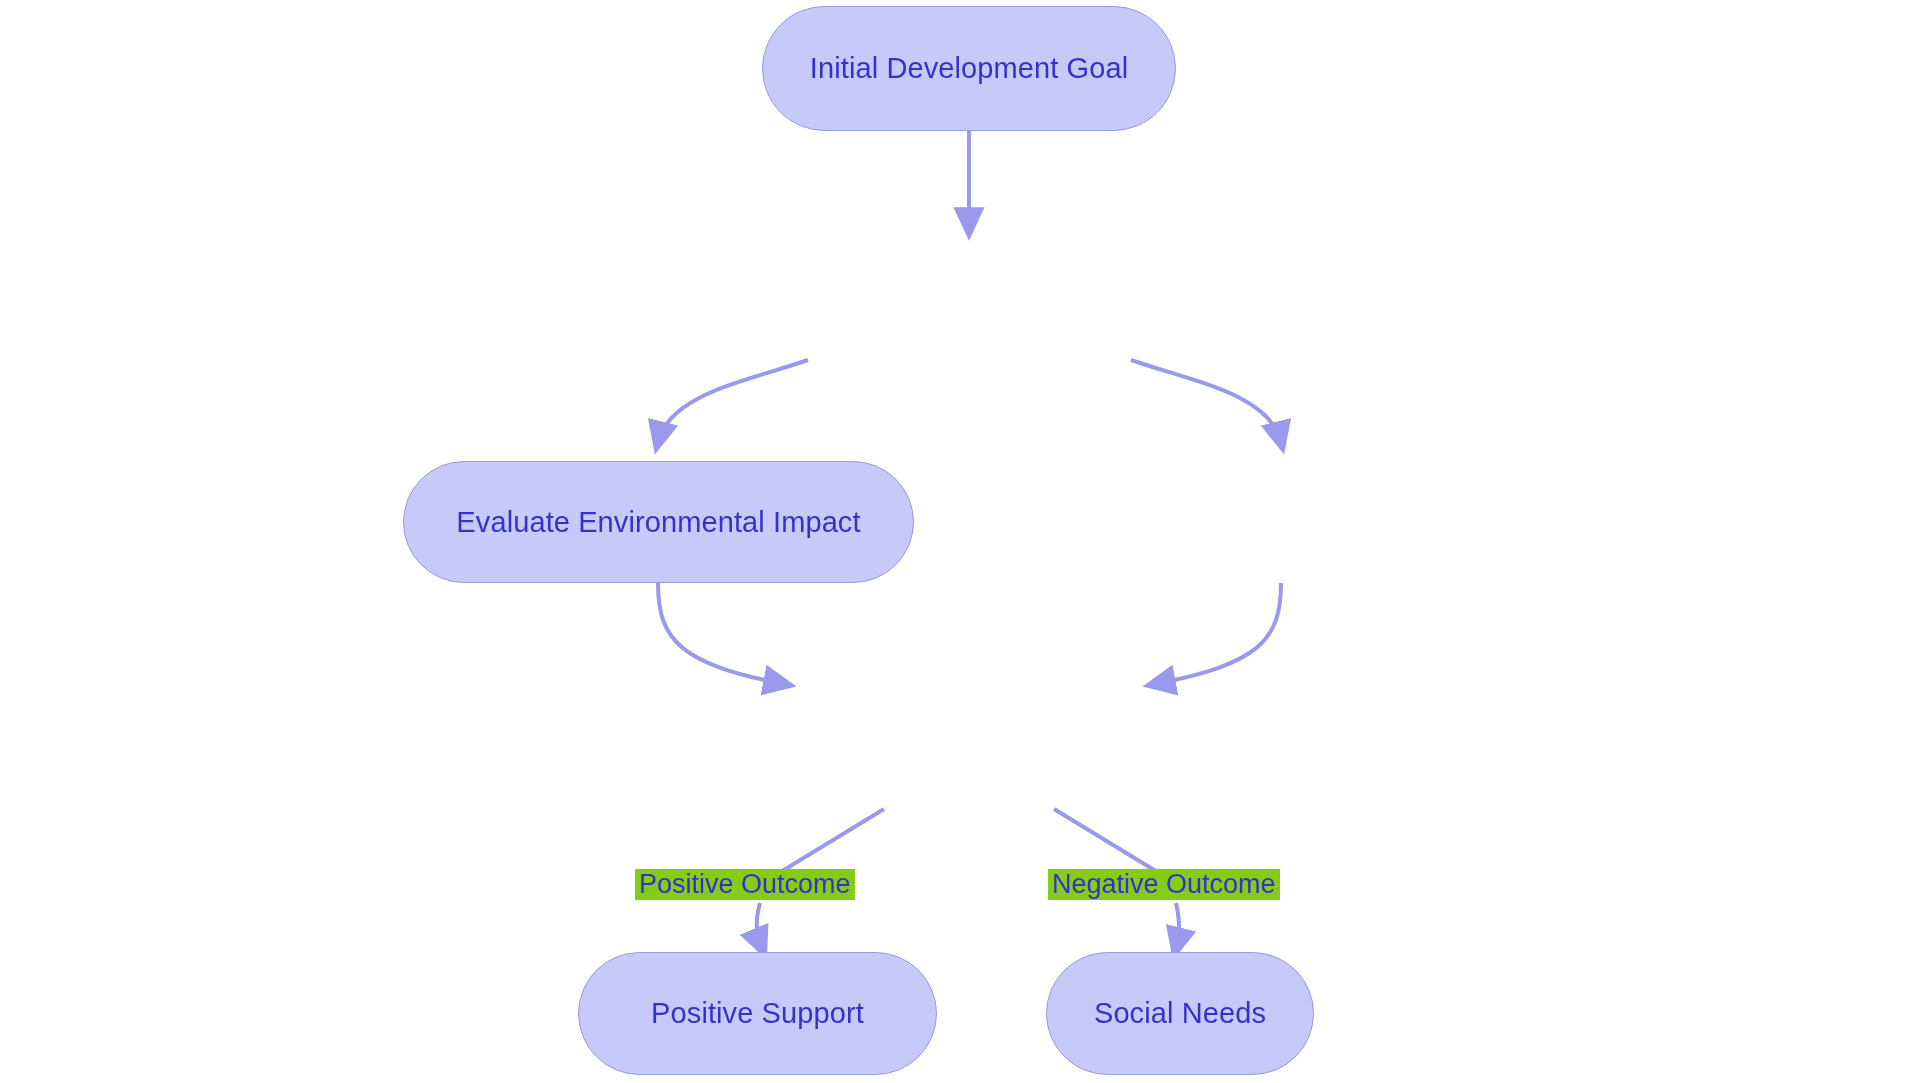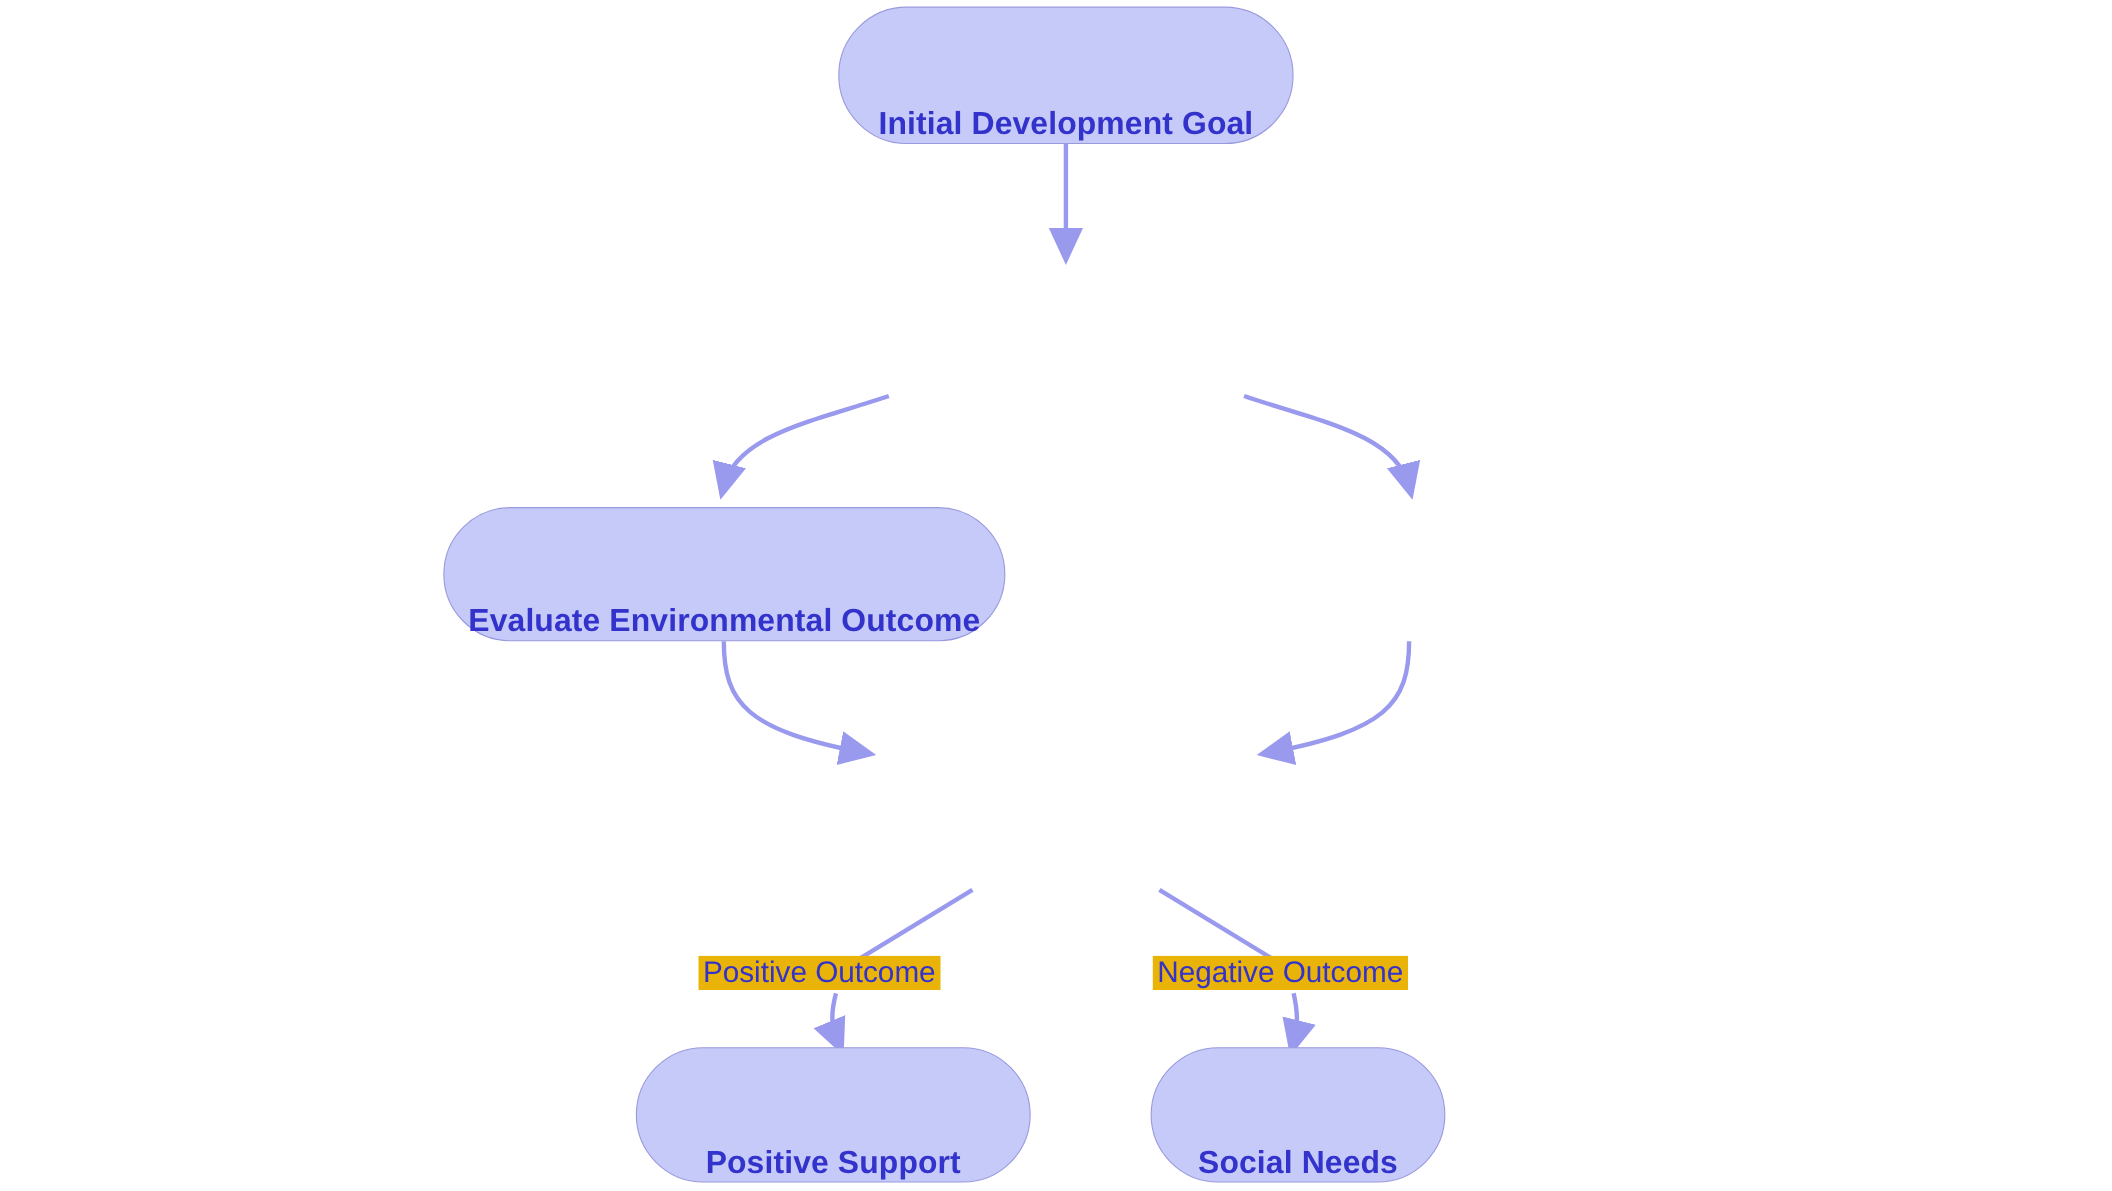--- a/index.html
+++ b/index.html
@@ -22,36 +22,36 @@
     width: 1920px;
     height: 1083px;
   }
   .node {
     position: absolute;
     box-sizing: border-box;
     background: #c5caf9;
     border: 1.6px solid #9999dd;
     border-radius: 9999px;
     display: flex;
-    align-items: flex-end;
+    align-items: center;
     justify-content: center;
     color: #3333cc;
     font-size: 29px;
-    font-weight: 700;
+    font-weight: 400;
     letter-spacing: 0.1px;
     white-space: nowrap;
     z-index: 2;
   }
   .edge-label {
     position: absolute;
     color: #3333cc;
     font-size: 27px;
     white-space: nowrap;
     z-index: 3;
-    background: #eab308;
+    background: #84cc16;
     padding: 0 4px;
   }
 </style>
 </head>
 <body>
 
 <div id="stage">
 
   <svg id="edges" viewBox="0 0 1920 1083" xmlns="http://www.w3.org/2000/svg">
     <defs>
@@ -79,21 +79,21 @@
       <path d="M 1176,903 C 1181,925 1179,936 1176,948" marker-end="url(#ah)"></path>
     </g>
   </svg>
 
   <div class="node" style="left:762px; top:6px; width:414px; height:125px;">
     <span>Initial Development Goal</span>
   </div>
 
 
   <div class="node" style="left:403px; top:461px; width:511px; height:122px;">
-    <span>Evaluate Environmental Outcome</span>
+    <span>Evaluate Environmental Impact</span>
   </div>
 
 
 
   <div class="node" style="left:578px; top:952px; width:359px; height:123px;">
     <span>Positive Support</span>
   </div>
 
   <div class="node" style="left:1046px; top:952px; width:268px; height:123px;">
     <span>Social Needs</span>

